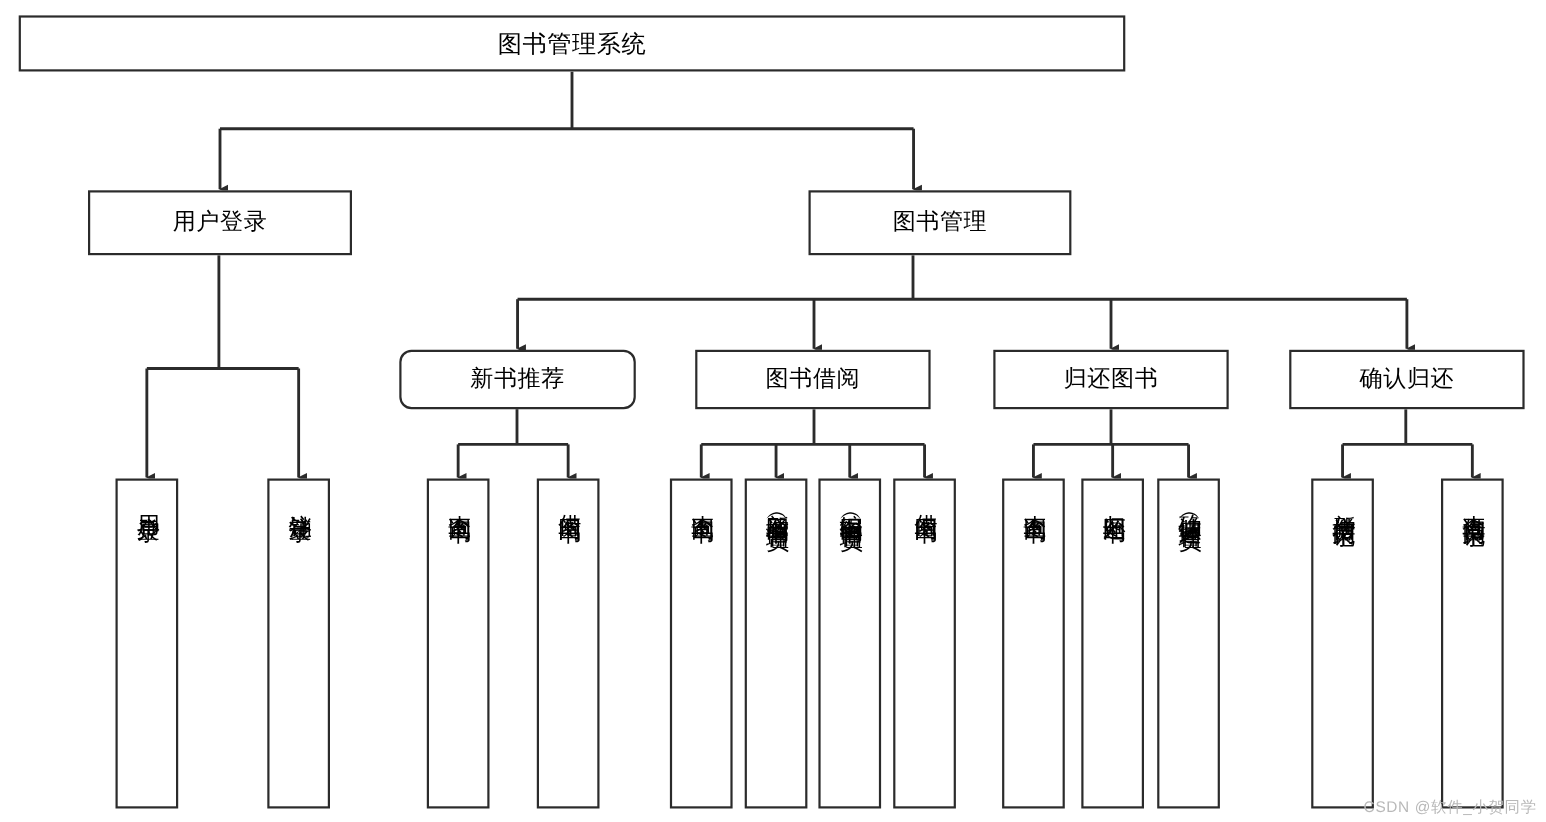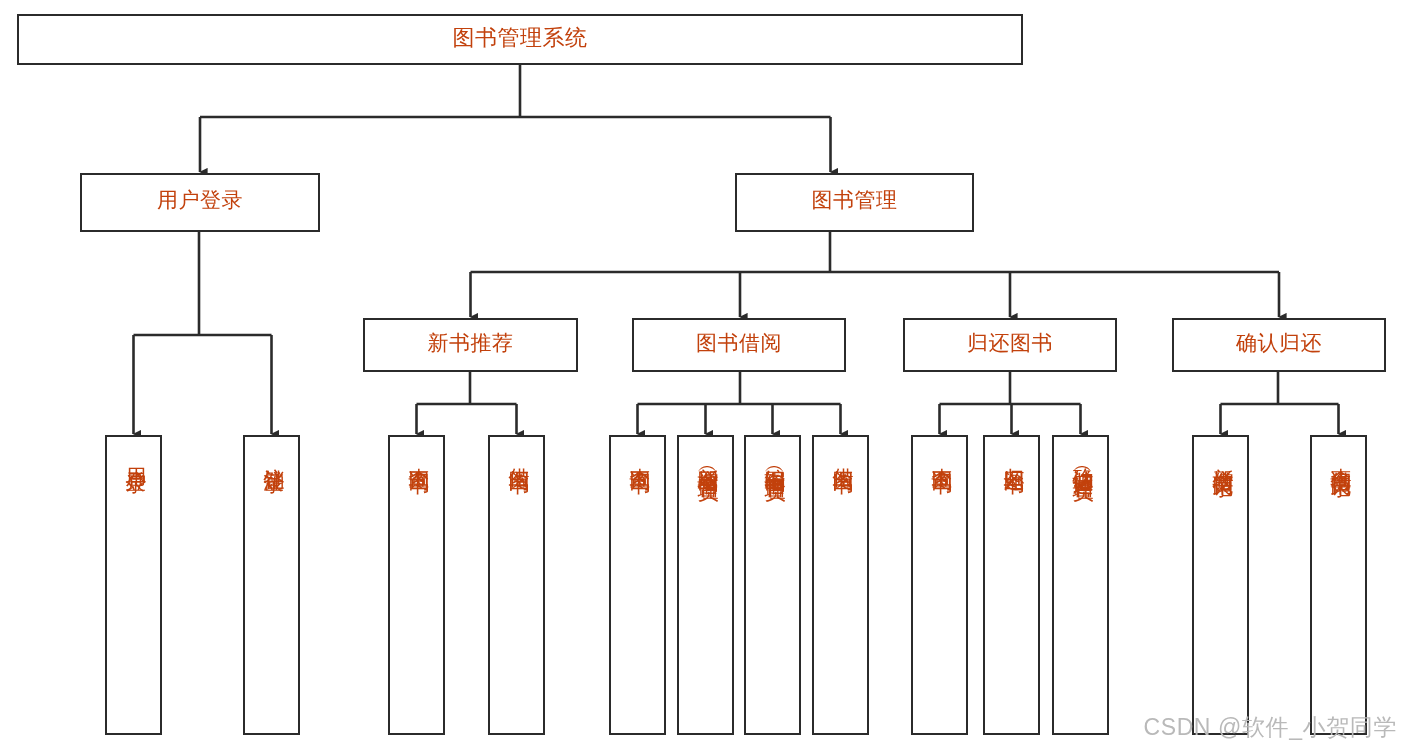--- a/index.html
+++ b/index.html
@@ -33,45 +33,44 @@
     border: 2px solid #2b2b2b;
     background: #ffffff;
     display: flex;
     align-items: center;
     justify-content: center;
     z-index: 2;
   }
   .node .label {
     font-size: 21px;
     line-height: 1.18;
-    color: #c2410c;
+    color: #000000;
     letter-spacing: 0.5px;
     white-space: nowrap;
     text-align: center;
-    font-family: Liberation Mono, monospace;
   }
   .node.root .label { font-size: 22px; }
   .node.leaf {
     align-items: flex-start;
     padding-top: 14px;
   }
   .node.leaf .label {
     writing-mode: vertical-rl;
     text-orientation: upright;
     font-size: 21px;
     line-height: 1.28;
     letter-spacing: 2px;
     white-space: normal;
     max-height: 100%;
   }
   #watermark {
     position: absolute;
     right: 8px;
     bottom: 4px;
-    font-size: 23px;
+    font-size: 14px;
     color: #b9b9b9;
     letter-spacing: 0.6px;
     z-index: 5;
     white-space: nowrap;
     font-family: "Liberation Sans", "DejaVu Sans", sans-serif;
   }
 </style>
 </head>
 <body>
 
@@ -123,21 +122,21 @@
   <div id="nodes">
       <div class="node root" style="left: 17px; top: 14px; width: 1006px; height: 51px;">
         <span class="label">图书管理系统</span>
       </div>
       <div class="node branch" style="left: 80px; top: 173px; width: 240px; height: 59px;">
         <span class="label">用户登录</span>
       </div>
       <div class="node branch" style="left: 711px; top: 173px; width: 239px; height: 59px; margin-left: 24px;">
         <span class="label">图书管理</span>
       </div>
-      <div class="node branch" style="left: 363px; top: 318px; width: 215px; height: 54px;">
+      <div class="node branch" style="left: 363px; top: 318px; width: 215px; height: 54px; border-radius: 11px;">
         <span class="label">新书推荐</span>
       </div>
       <div class="node branch" style="left: 632px; top: 318px; width: 214px; height: 54px;">
         <span class="label">图书借阅</span>
       </div>
       <div class="node branch" style="left: 903px; top: 318px; width: 214px; height: 54px;">
         <span class="label">归还图书</span>
       </div>
       <div class="node branch" style="left: 1172px; top: 318px; width: 214px; height: 54px;">
         <span class="label">确认归还</span>

